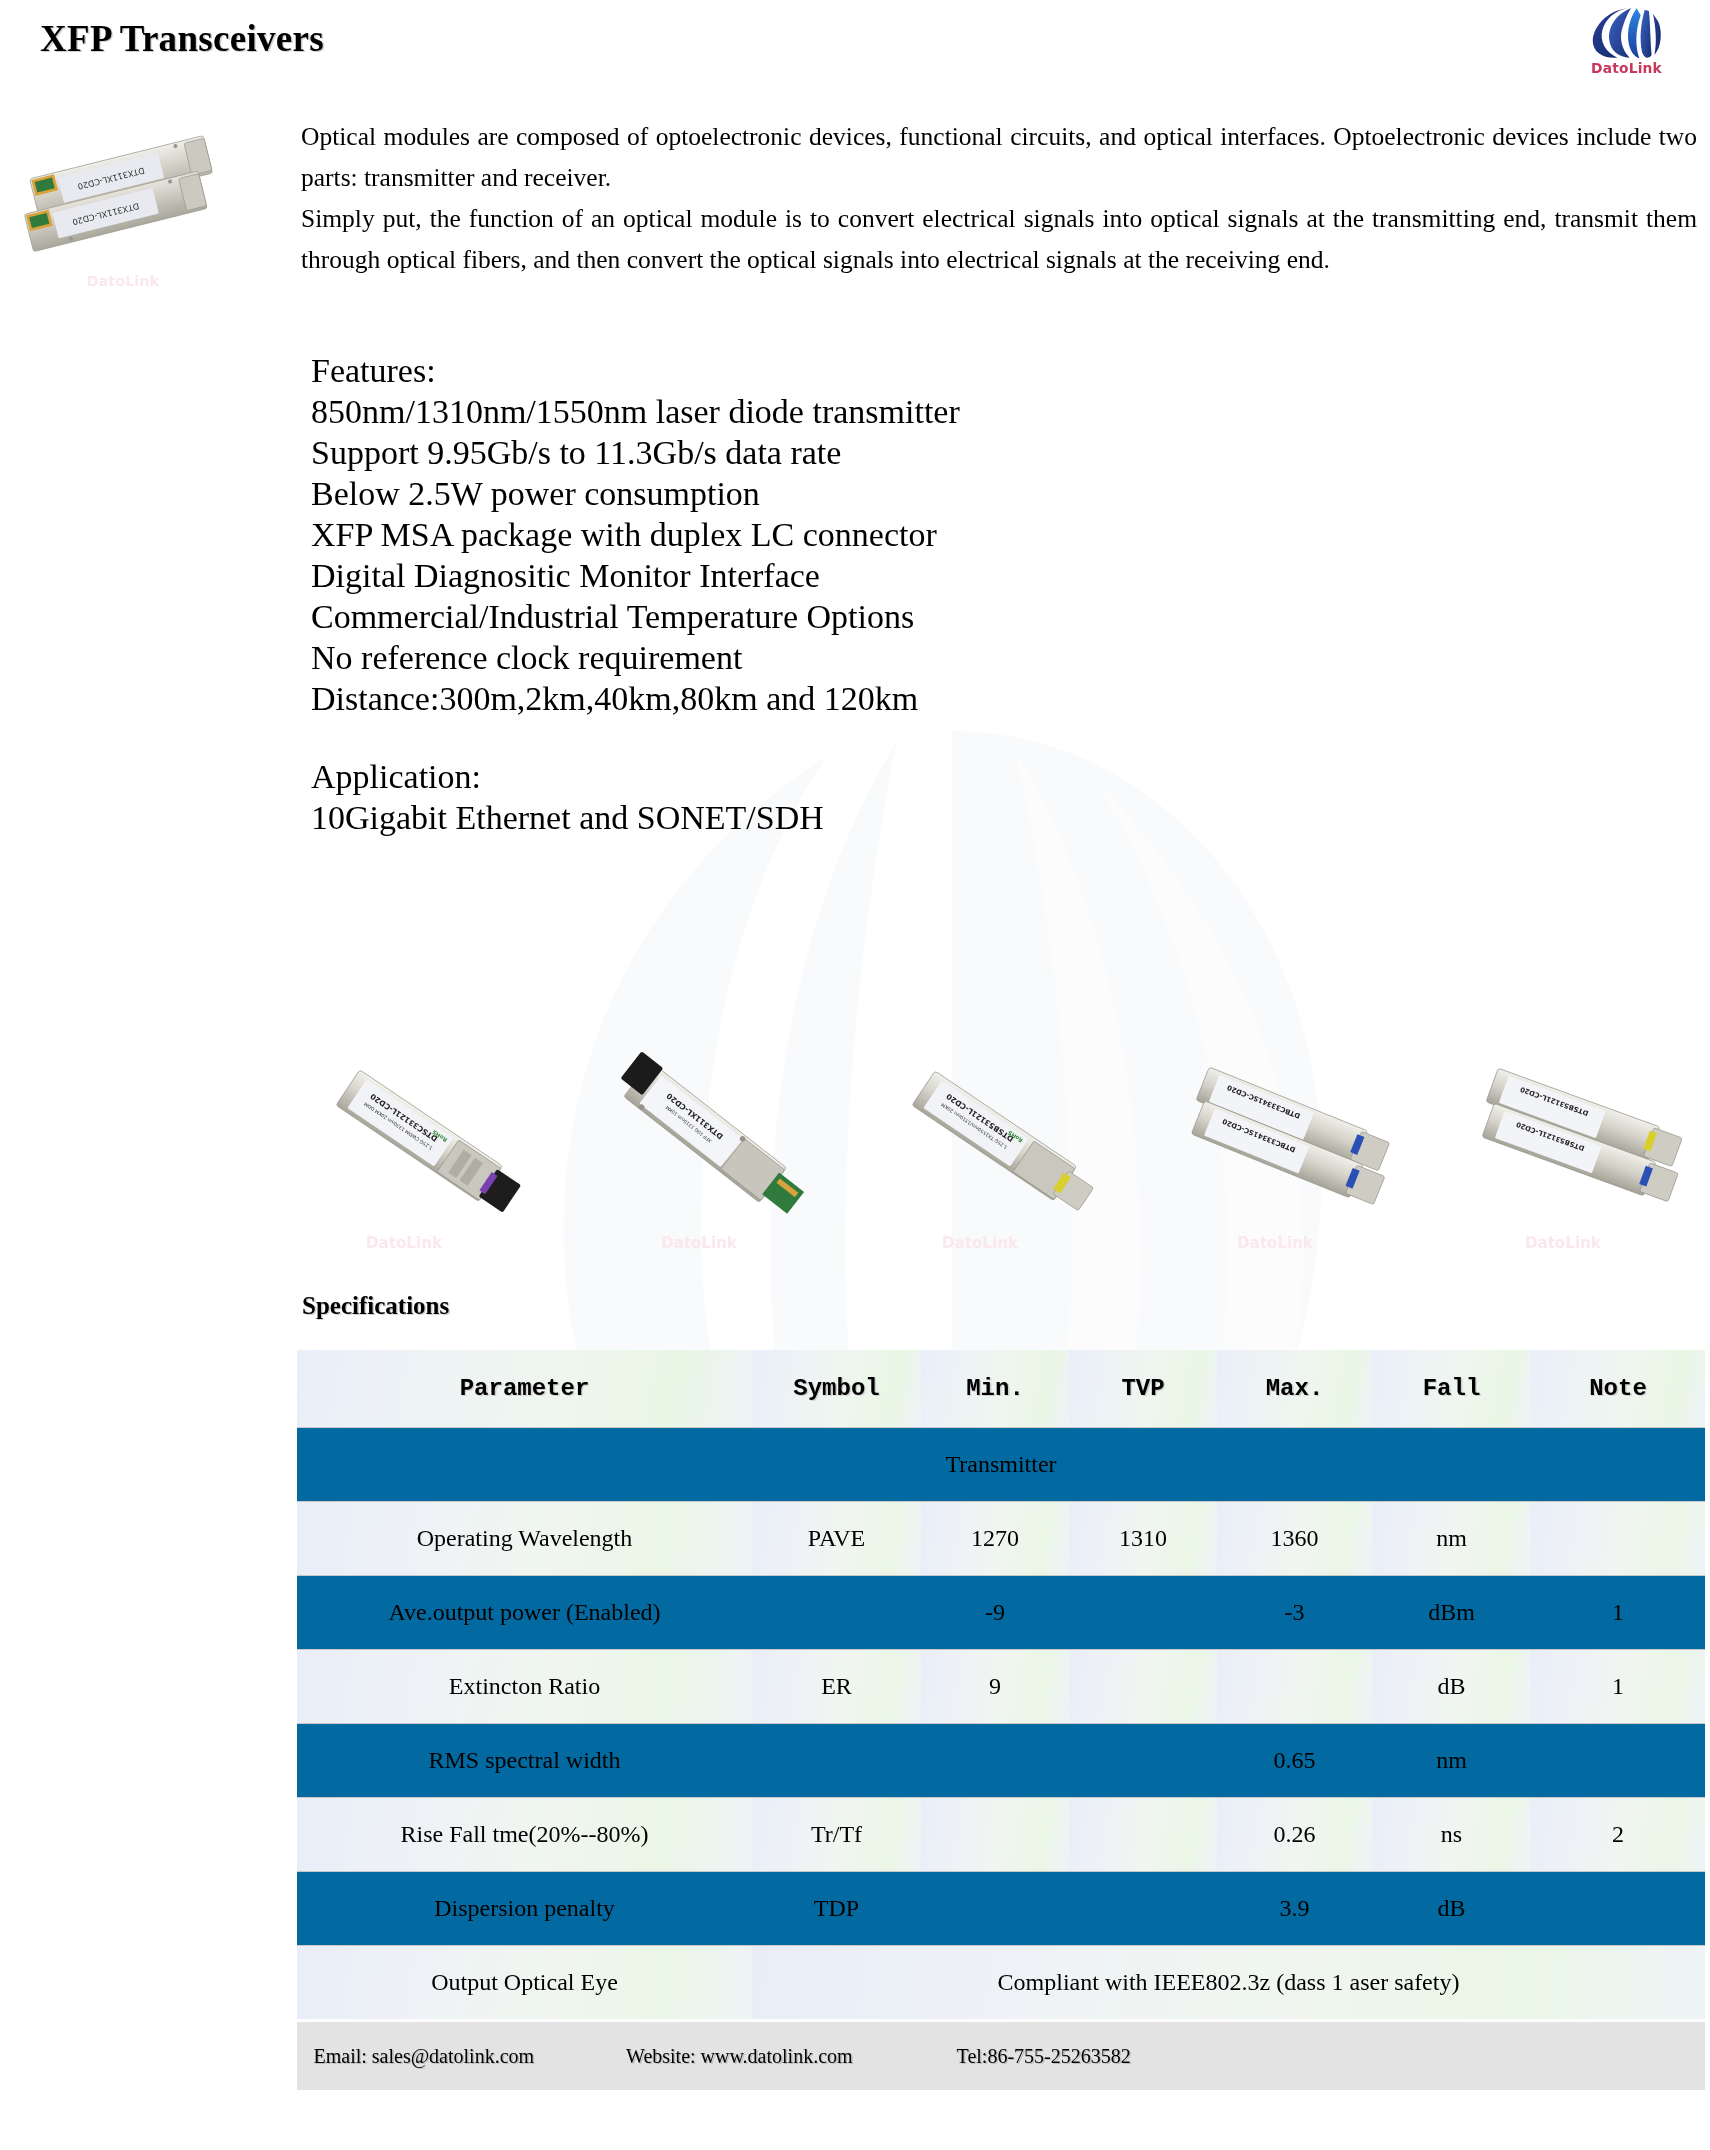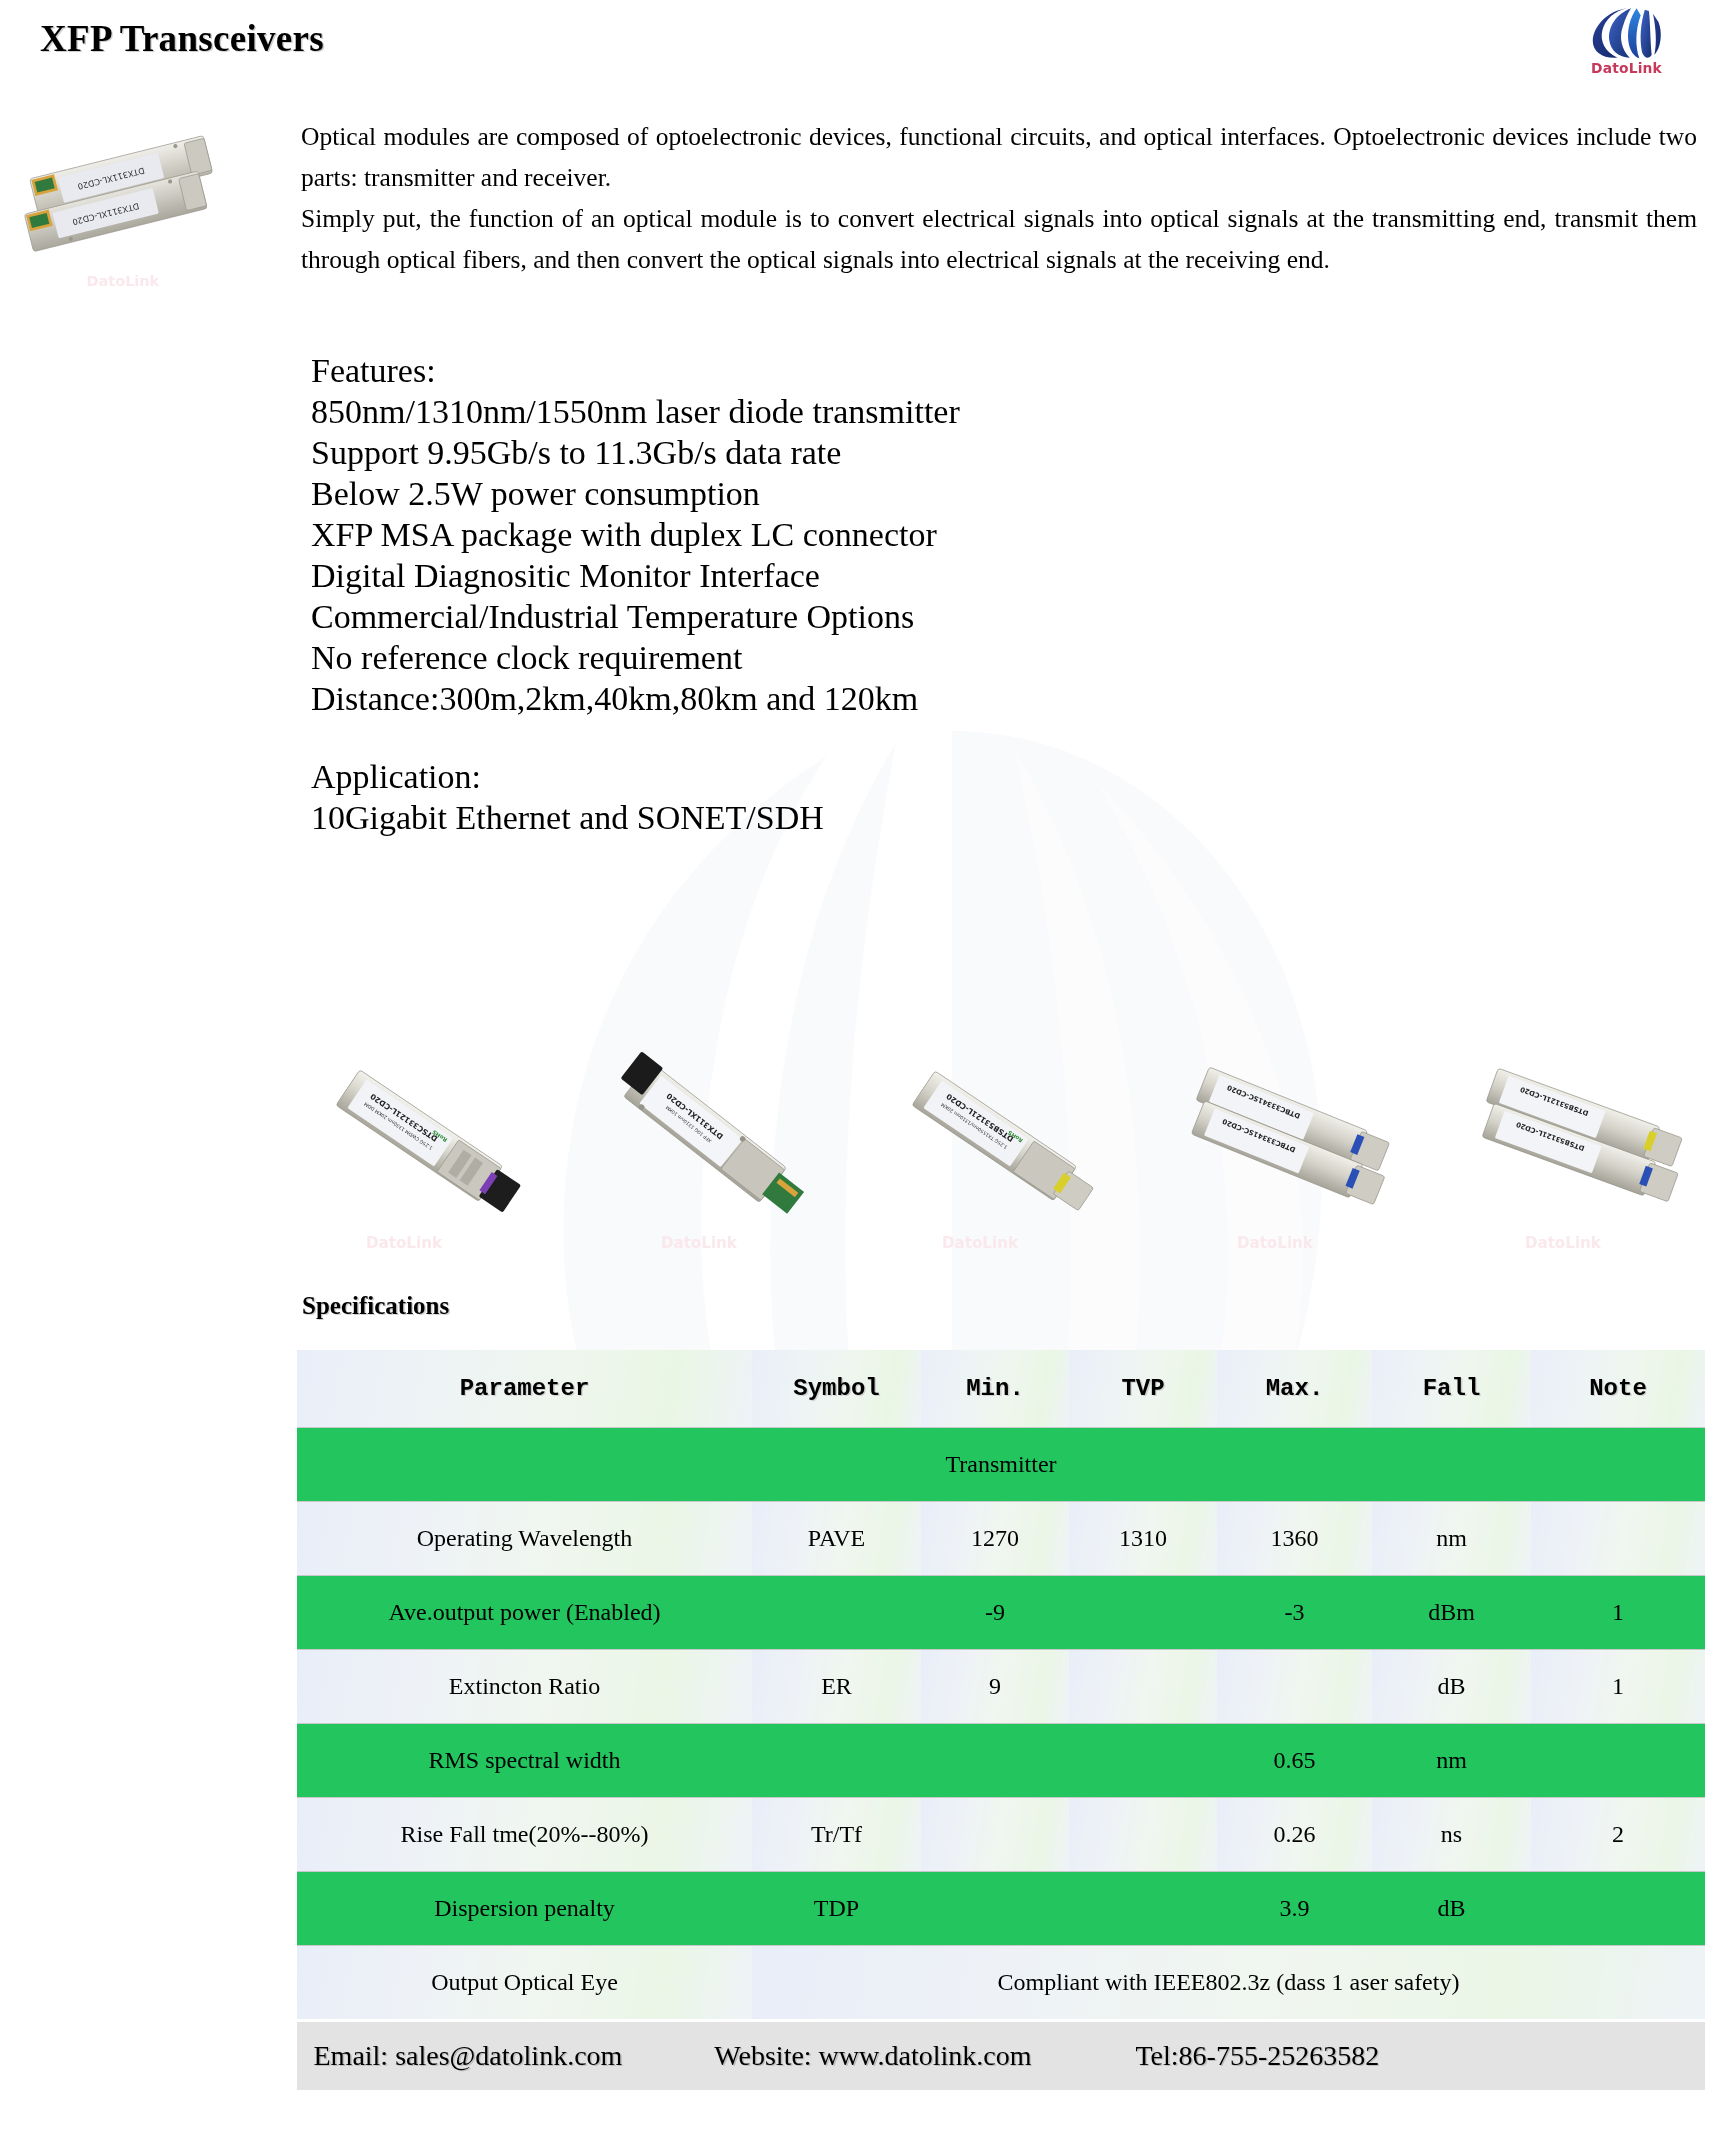--- a/index.html
+++ b/index.html
@@ -133,33 +133,33 @@
   }
   table.spec tr.shade td{
     background:linear-gradient(100deg,#e9edf8 0%,#eef2f6 28%,#f0f6ef 56%,#eaf6e6 80%,#eef3f7 100%);
   }
   table.spec tr.shade.hdr td{
     background:linear-gradient(100deg,#eaeef9 0%,#eef3f5 30%,#eff6ee 58%,#e9f6e4 82%,#eef3f8 100%);
     font-weight:bold;
     height:77px;
     font-family:Liberation Mono, monospace;
   }
-  table.spec tr.plain td{background:#22c55e;text-align:center;}
+  table.spec tr.plain td{background:#0369a1;text-align:center;}
   table.spec tr.rule td{border-top:1.4px solid #c8c8c8;}
   .shadowtext{text-shadow:1.4px 1.4px 0 #cfcfcf;}
 
   
   .contact-bar{
     position:absolute;
     left:297px; top:2022px;
     width:1408px; height:68px;
     background:#e3e3e3;
     display:flex;
     align-items:center;
-    font-size:28px;
+    font-size:20px;
     z-index:6;
   }
   .contact-bar span{white-space:nowrap;text-shadow:1.4px 1.4px 0 #bdbdbd;}
   .c-email{margin-left:16.5px;}
   .c-site{margin-left:92px;}
   .c-tel{margin-left:104px;}
 </style>
 </head>
 <body>
 

